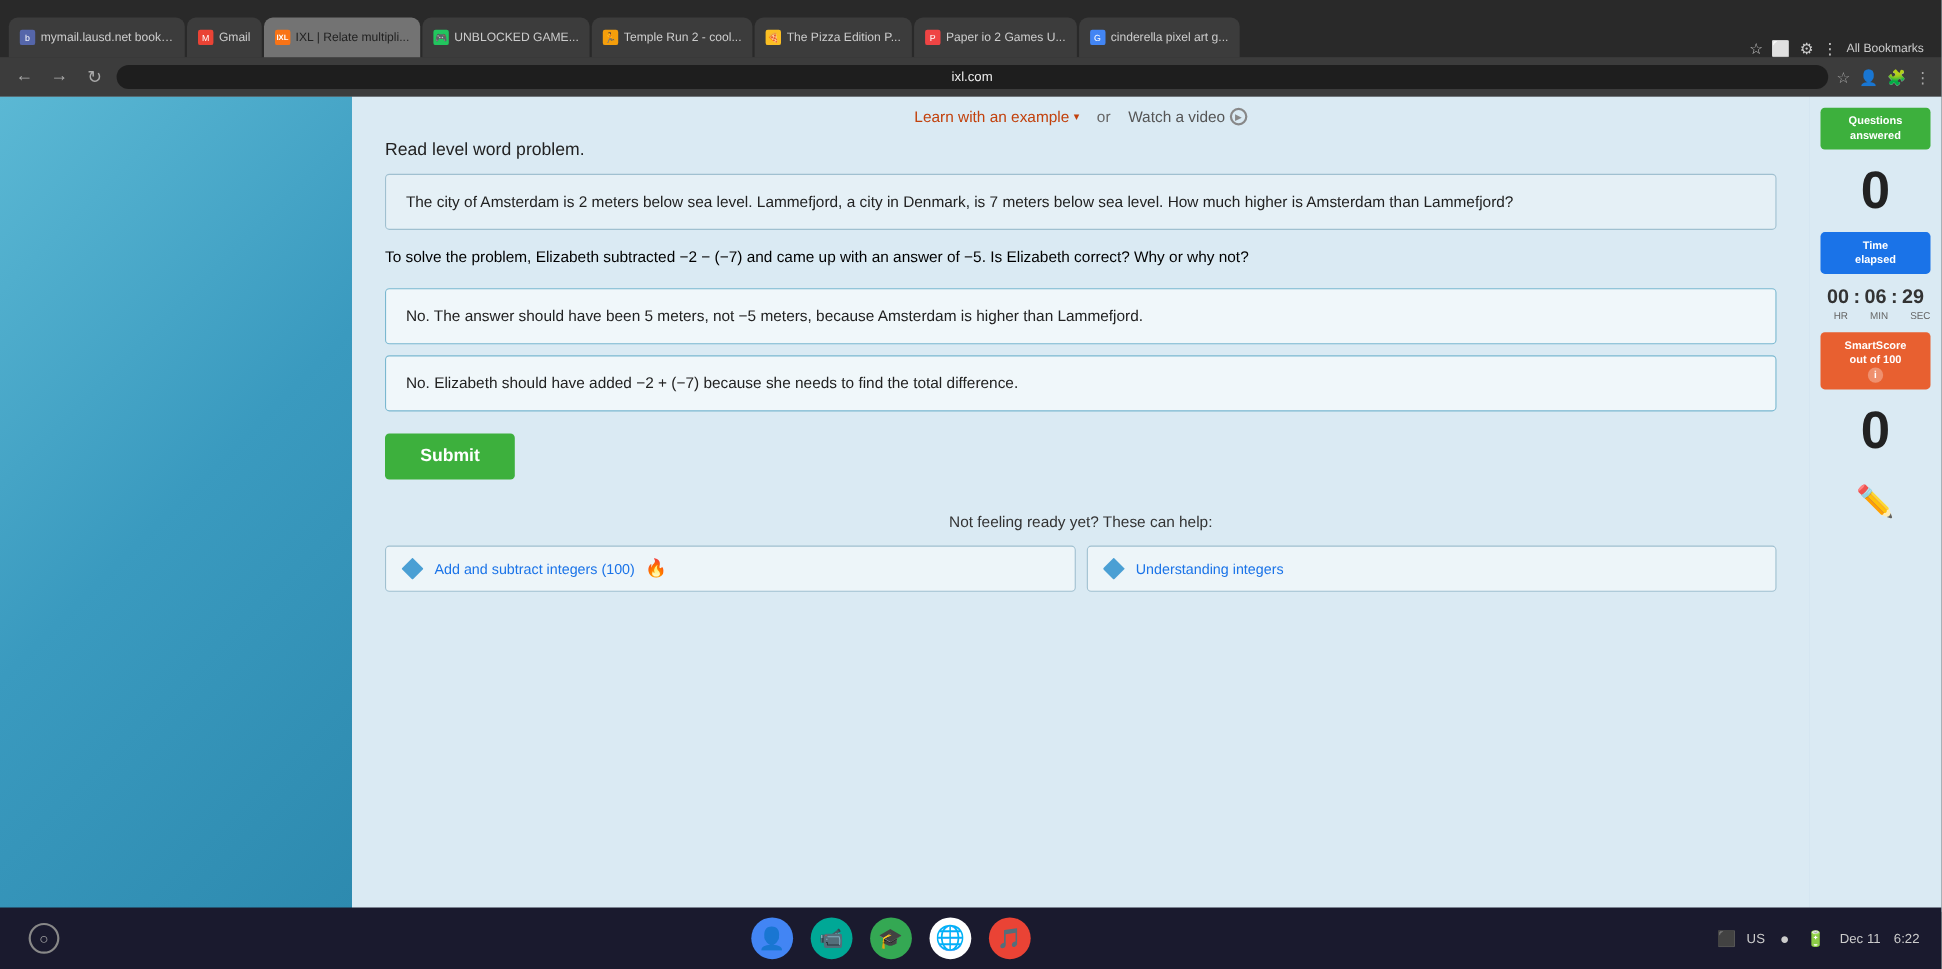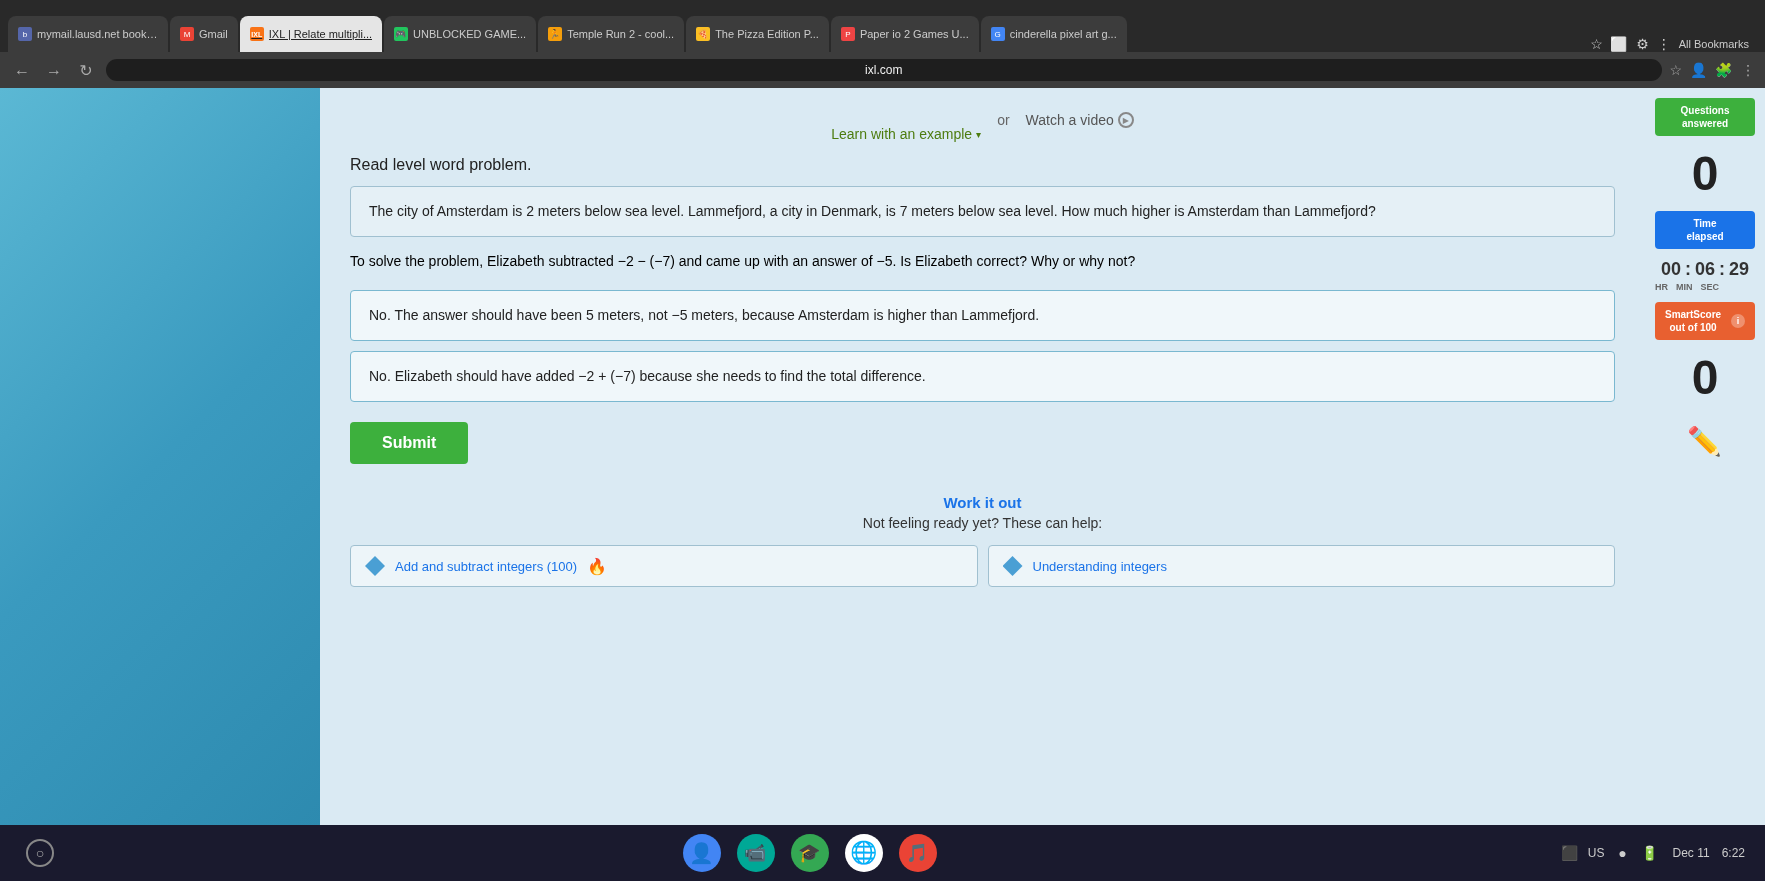--- a/index.html
+++ b/index.html
@@ -40,27 +40,26 @@
     .top-bar {
       display: flex;
       align-items: center;
       justify-content: center;
       gap: 16px;
       margin-bottom: 14px;
       font-size: 14px;
       color: #555;
     }
     .learn-example-btn {
-      color: #4d7c0f;
+      color: #c2410c;
       cursor: pointer;
       font-size: 14px;
       display: flex;
       align-items: center;
       gap: 4px;
-      margin-top: 28px;
     }
     .watch-video-btn {
       color: #555;
       cursor: pointer;
       font-size: 14px;
       display: flex;
       align-items: center;
       gap: 4px;
     }
     .watch-video-btn .play-icon {
@@ -222,40 +221,40 @@
     .timer-numbers {
       display: flex;
       justify-content: center;
       gap: 4px;
       font-size: 18px;
       font-weight: bold;
       color: #333;
     }
     .timer-labels {
       display: flex;
-      justify-content: flex-start;
-      gap: 8px;
+      justify-content: flex-end;
+      gap: 20px;
       font-size: 9px;
       color: #666;
       margin-top: 2px;
-      font-weight: bold;
     }
 
     .smart-score-badge {
       background: #e86030;
       color: white;
       border-radius: 4px;
       padding: 6px 10px;
       text-align: center;
       font-size: 10px;
       font-weight: bold;
       width: 100%;
       display: flex;
       align-items: center;
       justify-content: space-between;
+      flex-direction: column;
     }
     .smart-score-badge .info-circle {
       width: 14px;
       height: 14px;
       border-radius: 50%;
       background: rgba(255,255,255,0.3);
       display: inline-flex;
       align-items: center;
       justify-content: center;
       font-size: 9px;
@@ -369,23 +368,22 @@
       height: 36px;
       min-width: 60px;
       max-width: 160px;
       cursor: pointer;
       color: #ccc;
       white-space: nowrap;
       overflow: hidden;
       text-overflow: ellipsis;
     }
     .chrome-tab.active {
-      background: #e5e5e5;
+      background: #737373;
       color: #222;
-      text-decoration: underline;
     }
     .chrome-tab-favicon {
       width: 14px;
       height: 14px;
       flex-shrink: 0;
       border-radius: 2px;
     }
 
     
     .address-bar-row {
@@ -526,21 +524,20 @@
     </div>
     <div class="answer-option">
       <span>No. Elizabeth should have added −2 + (−7) because she needs to find the total difference.</span>
     </div>
 
     
     <button class="submit-btn">Submit</button>
 
     
     <div class="work-it-out-section">
-      <span class="work-it-out-link">Work it out</span>
       <p class="not-feeling-ready">Not feeling ready yet? These can help:</p>
       <div class="help-links">
         <div class="help-link">
           <div class="diamond-icon"></div>
           <span>Add and subtract integers (100)</span>
           <span class="fire-icon">🔥</span>
         </div>
         <div class="help-link">
           <div class="diamond-icon"></div>
           <span>Understanding integers</span>

